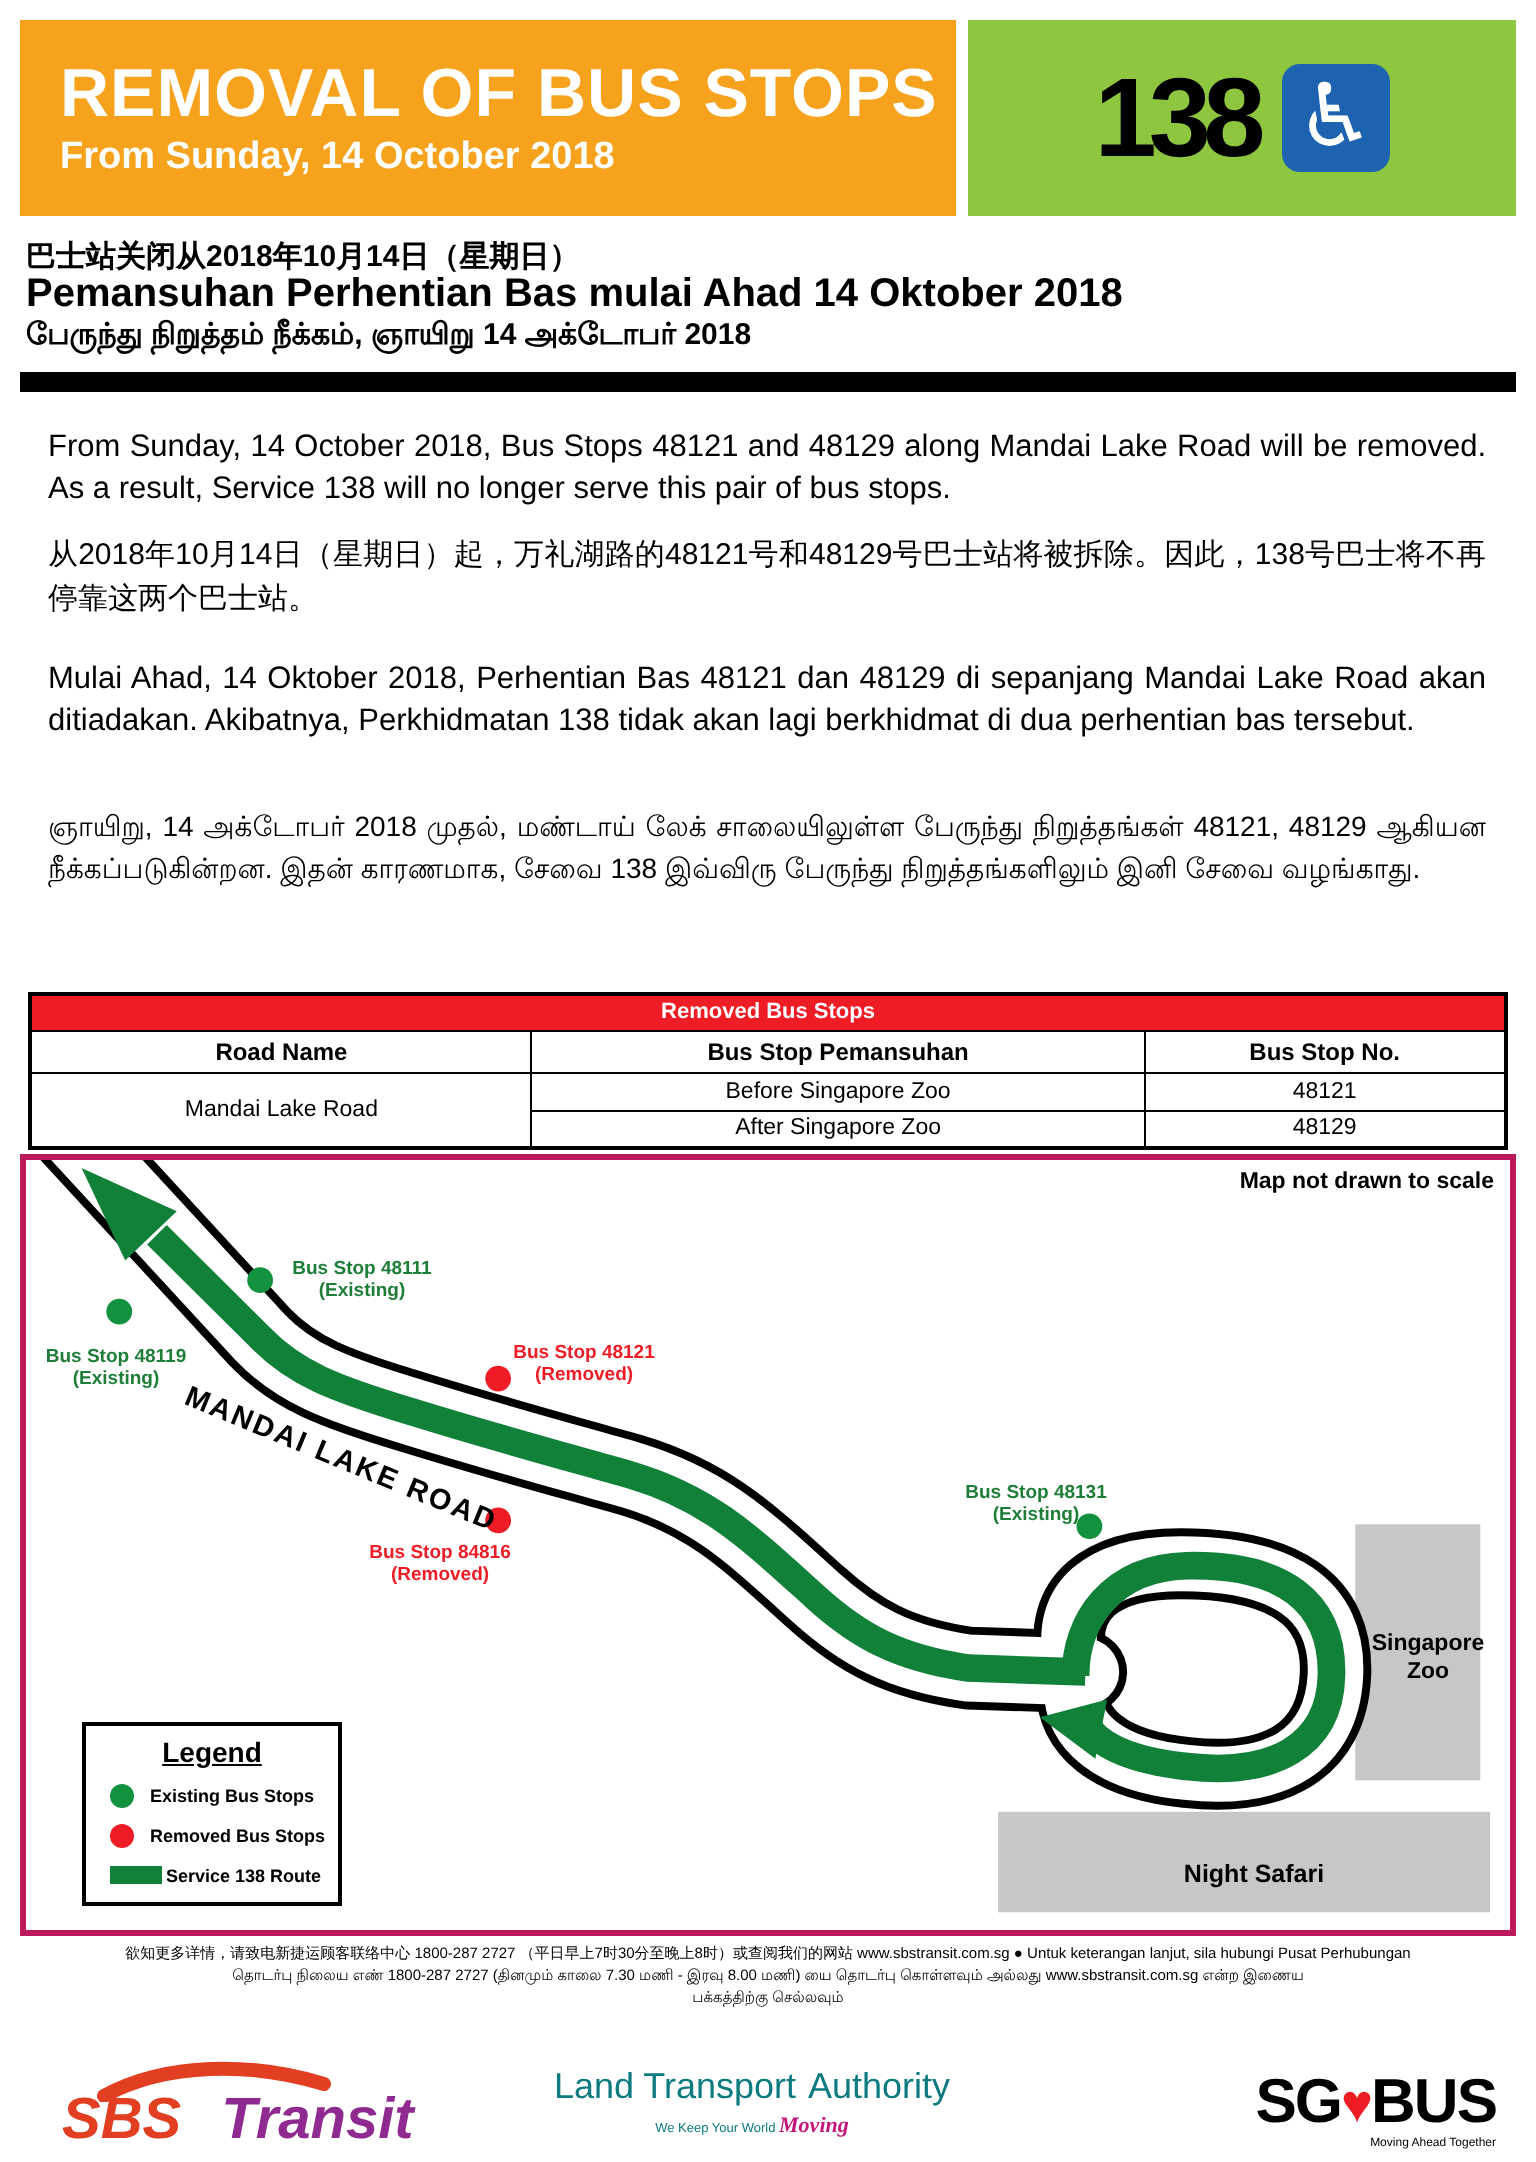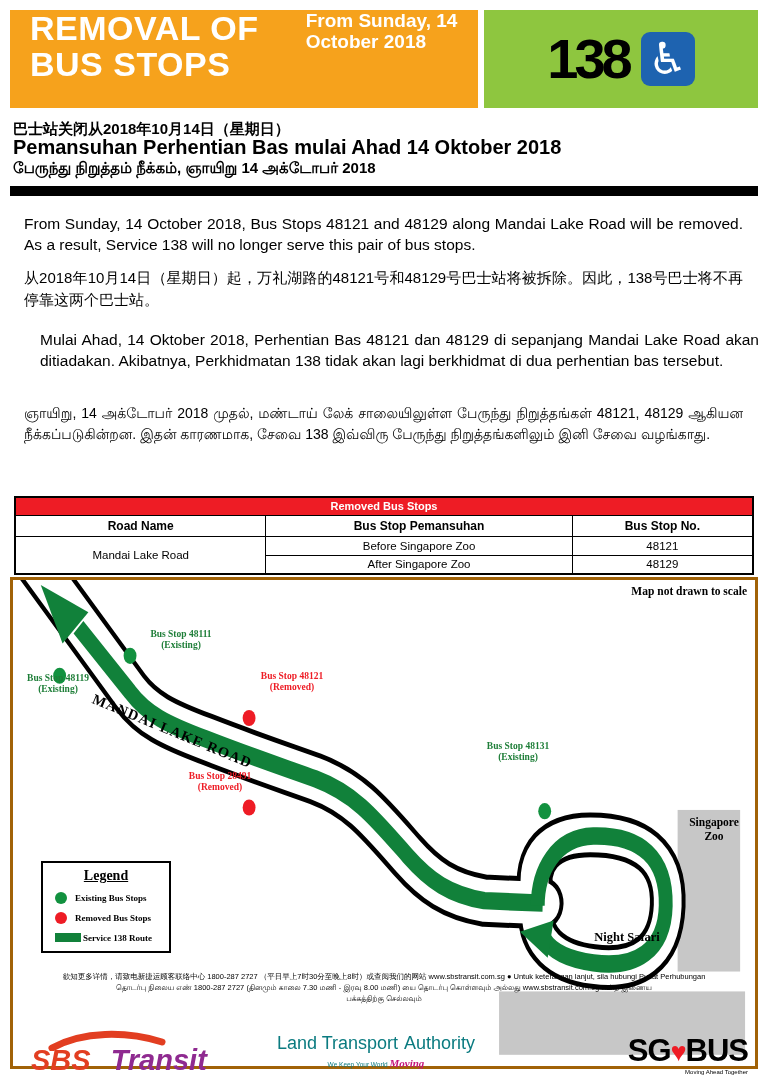--- a/index.html
+++ b/index.html
@@ -7,21 +7,21 @@
   body {
     width:768px; height:1081px; position:relative; overflow:hidden;
     font-family:"Liberation Sans","DejaVu Sans",sans-serif; color:#000;
   }
   .abs { position:absolute; }
 
   
   .header-row { left:10px; top:10px; width:748px; height:98px; display:flex; justify-content:space-between; }
   .title-box {
     width:468px; height:98px; background:var(--orange,#F6A21C);
-    display:flex; flex-direction:row; justify-content:center; padding-left:20px; gap:3px;
+    display:flex; flex-direction:column; justify-content:center; padding-left:20px; gap:3px;
   }
   .main-title { color:#fff; font-weight:bold; font-size:34px; line-height:36px; letter-spacing:0.5px; }
   .sub-title  { color:#fff; font-weight:bold; font-size:19px; line-height:21px; }
   .service-box {
     width:274px; height:98px; background:var(--plate-green,#8EC63F);
     display:flex; align-items:center; justify-content:center; gap:12px;
   }
   .service-num { font-size:56px; font-weight:bold; letter-spacing:-4px; line-height:98px; }
   .wheelchair-box {
     width:54px; height:54px; background:var(--wheelchair-blue,#1E63B0); border-radius:9px;
@@ -33,34 +33,34 @@
   .subhead .zh { font-size:15px;  font-weight:bold; line-height:19px; }
   .subhead .ms { font-size:20px;  font-weight:bold; line-height:19px; }
   .subhead .ta { font-size:15px;  font-weight:bold; line-height:21px; }
 
   .black-bar { left:10px; top:186px; width:748px; height:10px; background:#000; }
 
   
   .para { left:24px; width:719px; text-align:justify; }
   .para-en { top:213px; font-size:15.5px; line-height:21px; }
   .para-zh { top:267px; font-size:15px;   line-height:21.5px; }
-  .para-ms { top:329px; font-size:15.5px; line-height:21px;margin-left:16px; }
+  .para-ms { top:329px; font-size:15.5px; line-height:21px; }
   .para-ta { top:403px; font-size:14px;   line-height:21px; }
 
   
   .stops-table { left:14px; top:496px; width:740px; border-collapse:collapse; }
   .stops-table td, .stops-table th { border:1.5px solid #000; text-align:center; vertical-align:middle; }
   .stops-table { border:2px solid #000; }
   .t-title { background:var(--red,#EE1C25); color:#fff; font-weight:bold; font-size:11px; height:18px; }
   .t-head th { font-size:12px; height:21px; background:#fff; }
   .t-row td { font-size:11.5px; font-weight:normal; height:19px; }
   .col1 { width:34%; } .col2 { width:41.5%; } .col3 { width:24.5%; }
 
   
-  .map { left:10px; top:577px; width:748px; height:492px; border:3px solid #a16207; background:#fff;font-family:Liberation Serif, serif; }
+  .map { left:10px; top:577px; width:748px; height:391px; border:3px solid #be185d; background:#fff; }
   .map svg { position:absolute; left:0; top:0; width:100%; height:100%; }
   .map-note { right:8px; top:5px; font-size:11.5px; font-weight:bold; z-index:3; }
   .road-label {
     left:80px; top:110px; font-size:14.5px; font-weight:bold; letter-spacing:1.2px; white-space:nowrap;
     transform:rotate(22.5deg); transform-origin:left center; z-index:3;
   }
   .stop-label { width:88px; text-align:center; font-size:9.5px; font-weight:bold; line-height:11px; z-index:3; }
   .stop-label.existing { color:var(--stop-green,#1E7E38); }
   .stop-label.removed  { color:var(--red,#EE1C25); }
   .sl-48111 { left:124px; top:49px; }
@@ -190,21 +190,21 @@
   </div>
   <div class="abs stop-label existing sl-48119">
     <div>Bus Stop 48119</div>
     <div>(Existing)</div>
   </div>
   <div class="abs stop-label removed sl-48121">
     <div>Bus Stop 48121</div>
     <div>(Removed)</div>
   </div>
   <div class="abs stop-label removed sl-48129">
-    <div>Bus Stop 28491</div>
+    <div>Bus Stop 84816</div>
     <div>(Removed)</div>
   </div>
   <div class="abs stop-label existing sl-48131">
     <div>Bus Stop 48131</div>
     <div>(Existing)</div>
   </div>
 
   <div class="abs place-label pl-zoo">Singapore Zoo</div>
   <div class="abs place-label pl-safari">Night Safari</div>
 

